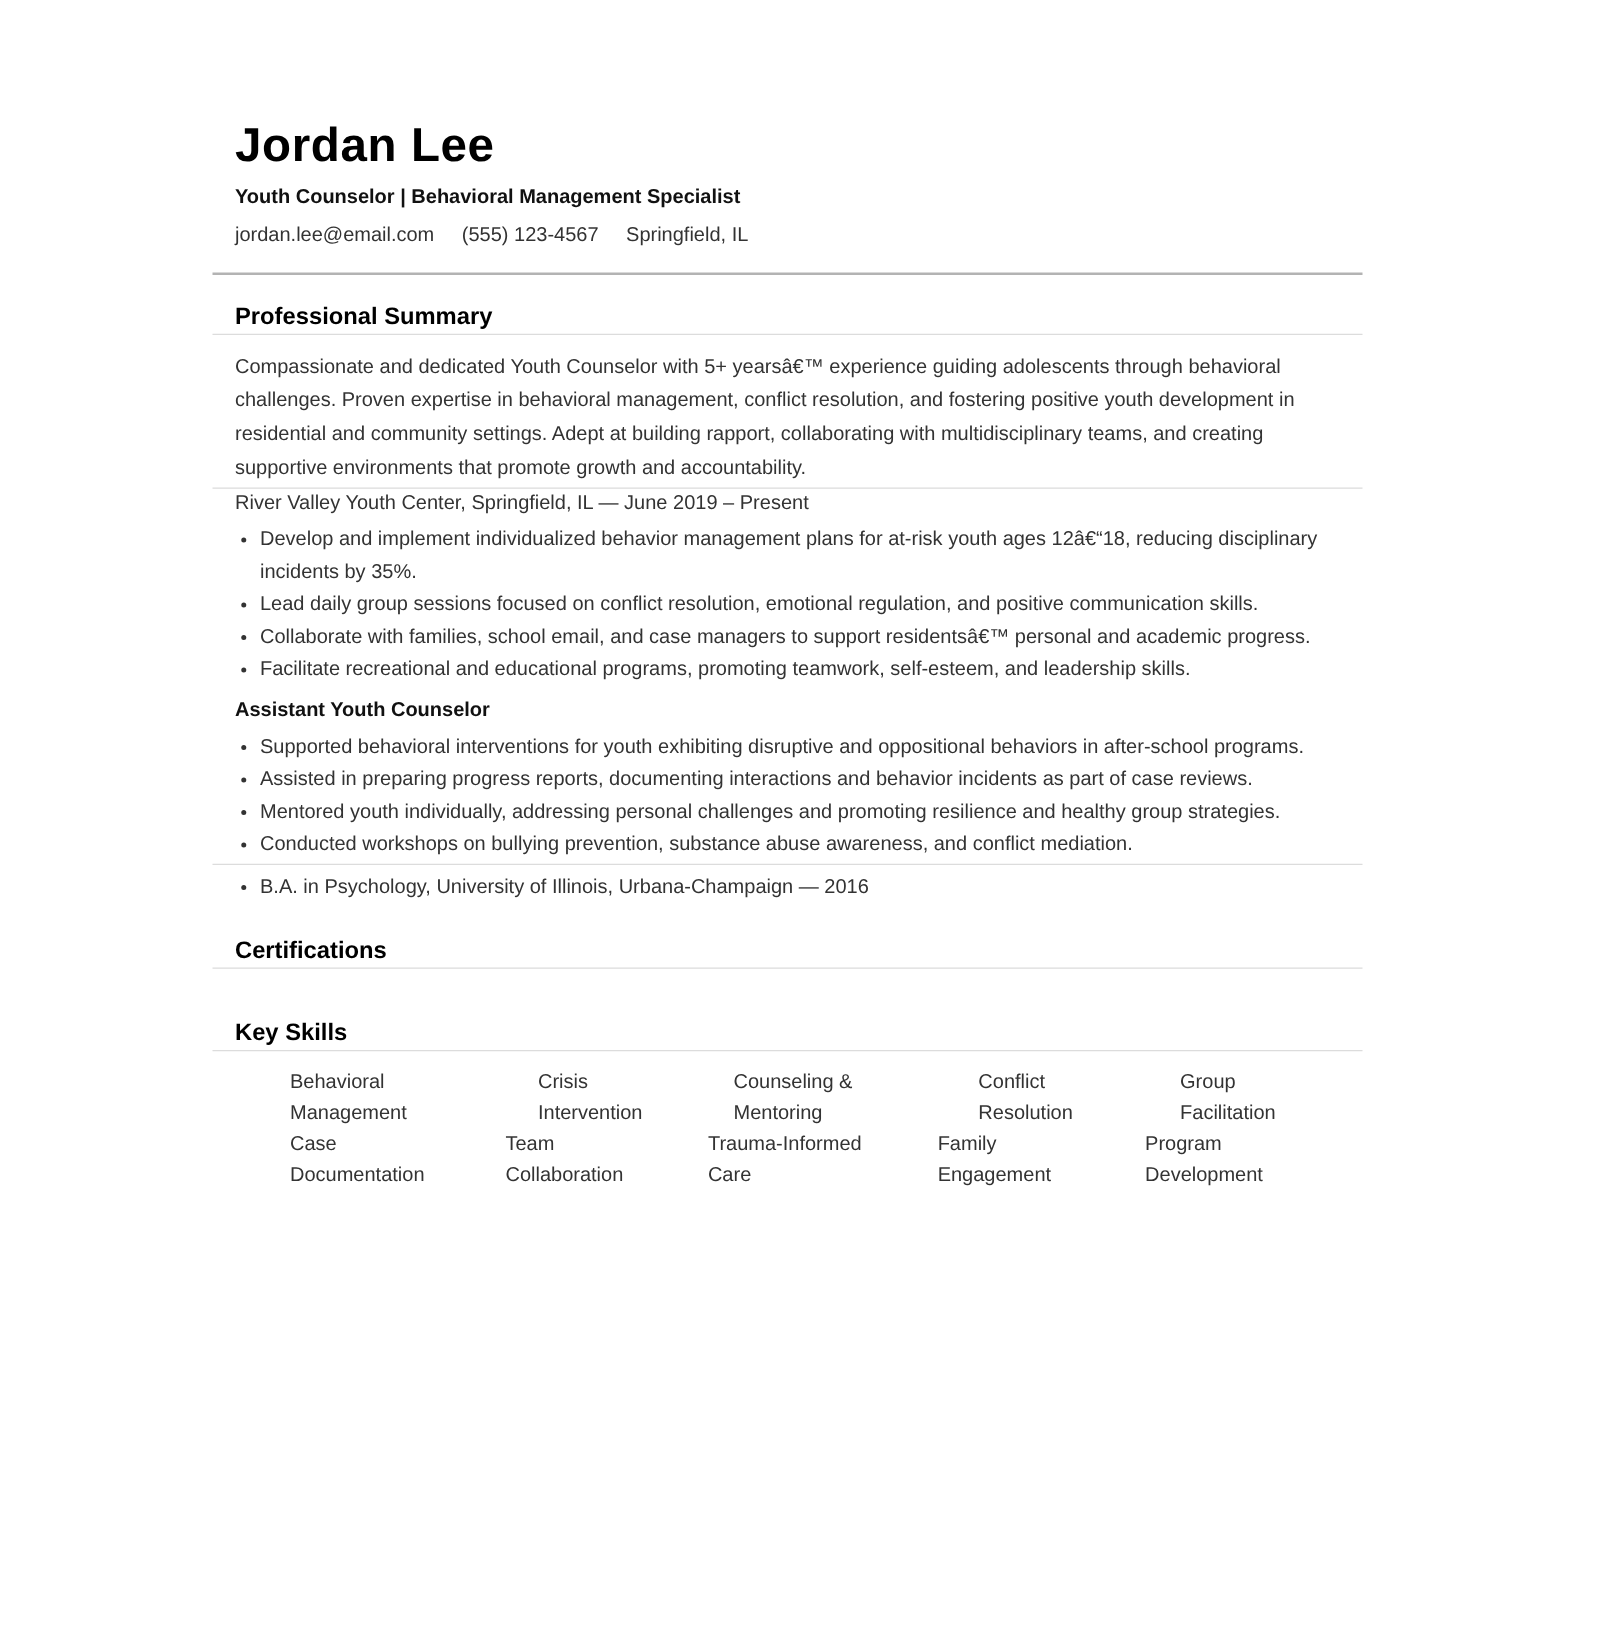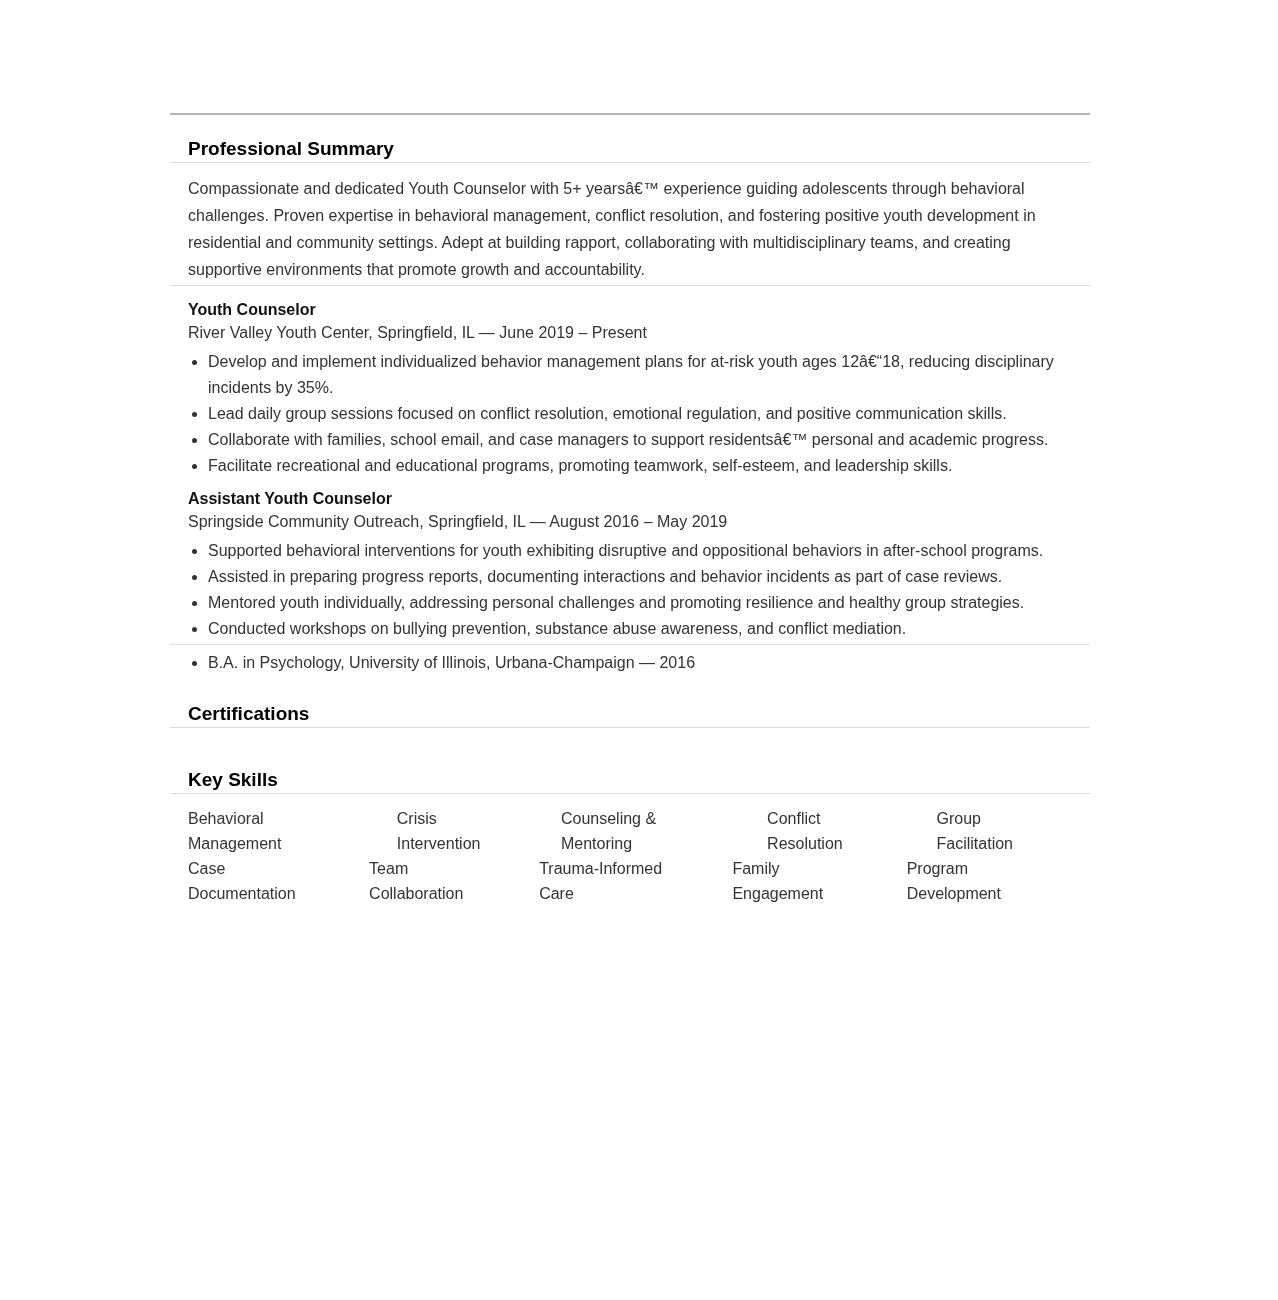--- a/index.html
+++ b/index.html
@@ -100,50 +100,58 @@
     margin-top: 12px;
   }
   .skills-rows {
     margin: 12px 30px 0 18px;
     font-size: 16px;
   }
   .skills-row {
     display: flex;
     column-gap: 38px;
     line-height: 25px;
+    margin-left: 44px;
   }
 </style>
 </head>
 <body>
 
 <div class="page">
 
+  <header>
+    <h1>Jordan Lee</h1>
+    <div class="title">Youth Counselor | Behavioral Management Specialist</div>
+    <div class="contact">
+      <span>jordan.lee@email.com</span>
+      <span>(555) 123-4567</span>
+      <span>Springfield, IL</span>
+    </div>
+  </header>
 
   <div class="divider"></div>
 
   <h2 class="first">Professional Summary</h2>
   <div class="rule"></div>
   <p class="body-text">Compassionate and dedicated Youth Counselor with 5+ yearsâ€™ experience guiding adolescents through behavioral challenges. Proven expertise in behavioral management, conflict resolution, and fostering positive youth development in residential and community settings. Adept at building rapport, collaborating with multidisciplinary teams, and creating supportive environments that promote growth and accountability.</p>
 
   <div class="rule"></div>
 
   <section class="job">
-    <h3>Youth Counselor</h3>
     <div class="job-meta">River Valley Youth Center, Springfield, IL — June 2019 – Present</div>
     <ul>
       <li>Develop and implement individualized behavior management plans for at-risk youth ages 12â€“18, reducing disciplinary incidents by 35%.</li>
       <li>Lead daily group sessions focused on conflict resolution, emotional regulation, and positive communication skills.</li>
       <li>Collaborate with families, school email, and case managers to support residentsâ€™ personal and academic progress.</li>
       <li>Facilitate recreational and educational programs, promoting teamwork, self-esteem, and leadership skills.</li>
     </ul>
   </section>
 
   <section class="job second">
     <h3>Assistant Youth Counselor</h3>
-    <div class="job-meta">Springside Community Outreach, Springfield, IL — August 2016 – May 2019</div>
     <ul>
       <li>Supported behavioral interventions for youth exhibiting disruptive and oppositional behaviors in after-school programs.</li>
       <li>Assisted in preparing progress reports, documenting interactions and behavior incidents as part of case reviews.</li>
       <li>Mentored youth individually, addressing personal challenges and promoting resilience and healthy group strategies.</li>
       <li>Conducted workshops on bullying prevention, substance abuse awareness, and conflict mediation.</li>
     </ul>
   </section>
 
   <div class="rule"></div>
   <ul>

